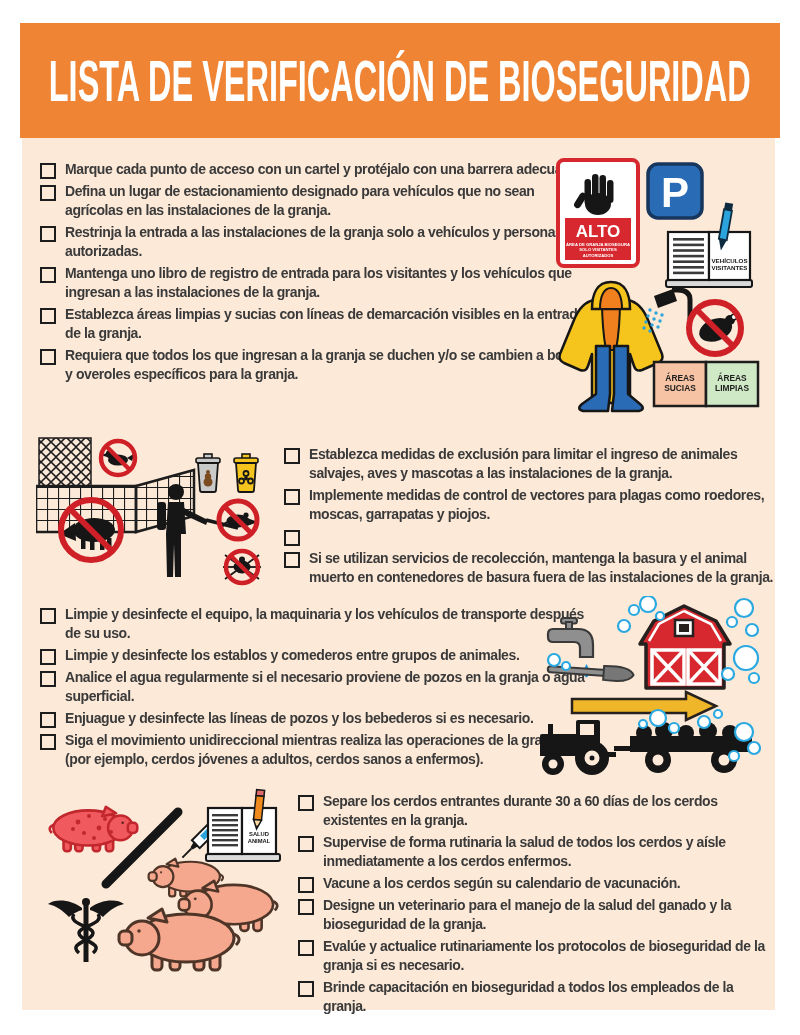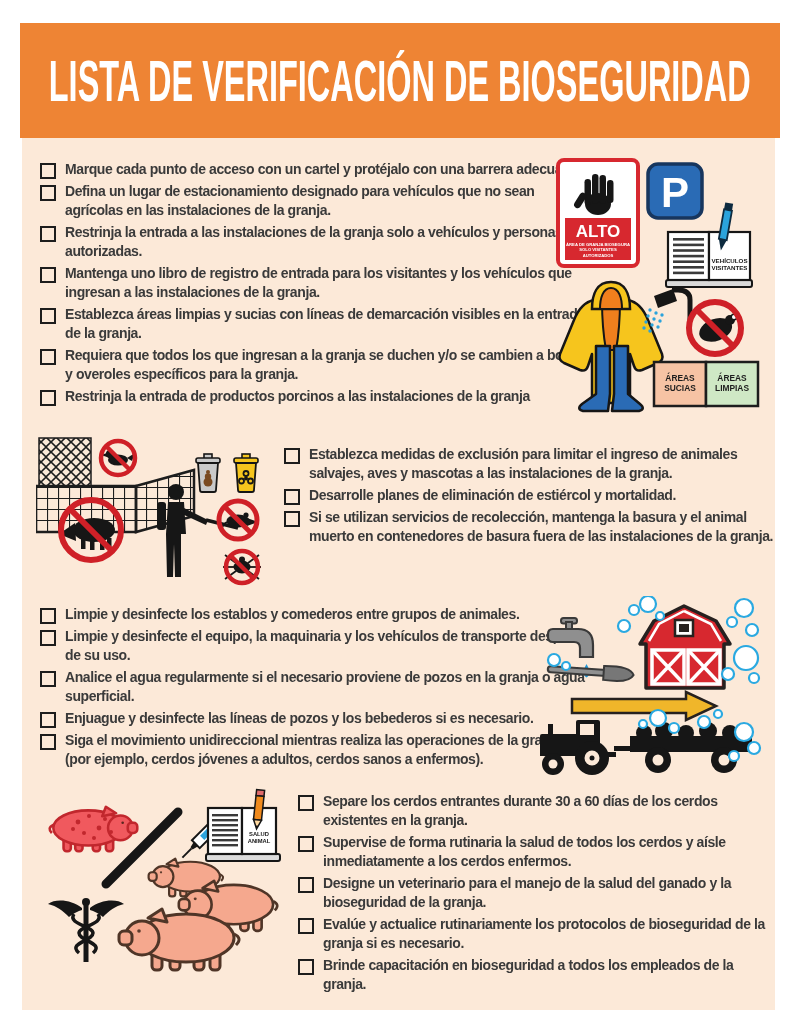--- a/index.html
+++ b/index.html
@@ -48,24 +48,20 @@
           <span class="check-text">Mantenga uno libro de registro de entrada para los visitantes y los vehículos que ingresan a las instalaciones de la granja.</span>
         </li>
       <li>
           <span class="checkbox"></span>
           <span class="check-text">Establezca áreas limpias y sucias con líneas de demarcación visibles en la entrada de la granja.</span>
         </li>
       <li>
           <span class="checkbox"></span>
           <span class="check-text">Requiera que todos los que ingresan a la granja se duchen y/o se cambien a botas y overoles específicos para la granja.</span>
         </li>
-      <li>
-          <span class="checkbox"></span>
-          <span class="check-text">Restrinja la entrada de productos porcinos a las instalaciones de la granja</span>
-        </li>
     </ul>
 
     <svg class="abs" style="left:528px;top:10px;" width="218" height="272" viewBox="0 0 218 272">
 
       <g>
         <rect x="8" y="12" width="80" height="106" rx="6" fill="#ffffff" stroke="#D7282F" stroke-width="4"></rect>
         <g fill="#161616">
           <ellipse cx="48" cy="56" rx="13" ry="11"></ellipse>
           <rect x="34.5" y="31" width="6.5" height="26" rx="3.2"></rect>
           <rect x="42" y="26" width="6.5" height="30" rx="3.2"></rect>
@@ -247,36 +243,39 @@
       </g>
     </svg>
 
     <ul class="checklist abs" style="left:262px;top:296px;width:492px;margin-top:11px;">
       <li>
           <span class="checkbox"></span>
           <span class="check-text">Establezca medidas de exclusión para limitar el ingreso de animales salvajes, aves y mascotas a las instalaciones de la granja.</span>
         </li>
       <li>
           <span class="checkbox"></span>
-          <span class="check-text">Desarrolle planes de eliminación de estiércol y mortalidad.</span>
+          <span class="check-text">Implemente medidas de control de vectores para plagas como roedores, moscas, garrapatas y piojos.</span>
+        </li>
+      <li>
+          <span class="checkbox"></span>
         </li>
       <li>
           <span class="checkbox"></span>
           <span class="check-text">Si se utilizan servicios de recolección, mantenga la basura y el animal muerto en contenedores de basura fuera de las instalaciones de la granja.</span>
         </li>
     </ul>
 
     <ul class="checklist abs" style="left:18px;top:467px;width:548px;">
       <li>
           <span class="checkbox"></span>
+          <span class="check-text">Limpie y desinfecte el equipo, la maquinaria y los vehículos de transporte después de su uso.</span>
+        </li>
+      <li>
+          <span class="checkbox"></span>
           <span class="check-text">Limpie y desinfecte los establos y comederos entre grupos de animales.</span>
-        </li>
-      <li>
-          <span class="checkbox"></span>
-          <span class="check-text">Limpie y desinfecte el equipo, la maquinaria y los vehículos de transporte después de su uso.</span>
         </li>
       <li>
           <span class="checkbox"></span>
           <span class="check-text">Analice el agua regularmente si el necesario proviene de pozos en la granja o agua superficial.</span>
         </li>
       <li>
           <span class="checkbox"></span>
           <span class="check-text">Enjuague y desinfecte las líneas de pozos y los bebederos si es necesario.</span>
         </li>
       <li>
@@ -450,20 +449,24 @@
       <li>
           <span class="checkbox"></span>
           <span class="check-text">Separe los cerdos entrantes durante 30 a 60 días de los cerdos existentes en la granja.</span>
         </li>
       <li>
           <span class="checkbox"></span>
           <span class="check-text">Supervise de forma rutinaria la salud de todos los cerdos y aísle inmediatamente a los cerdos enfermos.</span>
         </li>
       <li>
           <span class="checkbox"></span>
+          <span class="check-text">Vacune a los cerdos según su calendario de vacunación.</span>
+        </li>
+      <li>
+          <span class="checkbox"></span>
           <span class="check-text">Designe un veterinario para el manejo de la salud del ganado y la bioseguridad de la granja.</span>
         </li>
       <li>
           <span class="checkbox"></span>
           <span class="check-text">Evalúe y actualice rutinariamente los protocolos de bioseguridad de la granja si es necesario.</span>
         </li>
       <li>
           <span class="checkbox"></span>
           <span class="check-text">Brinde capacitación en bioseguridad a todos los empleados de la granja.</span>
         </li>

